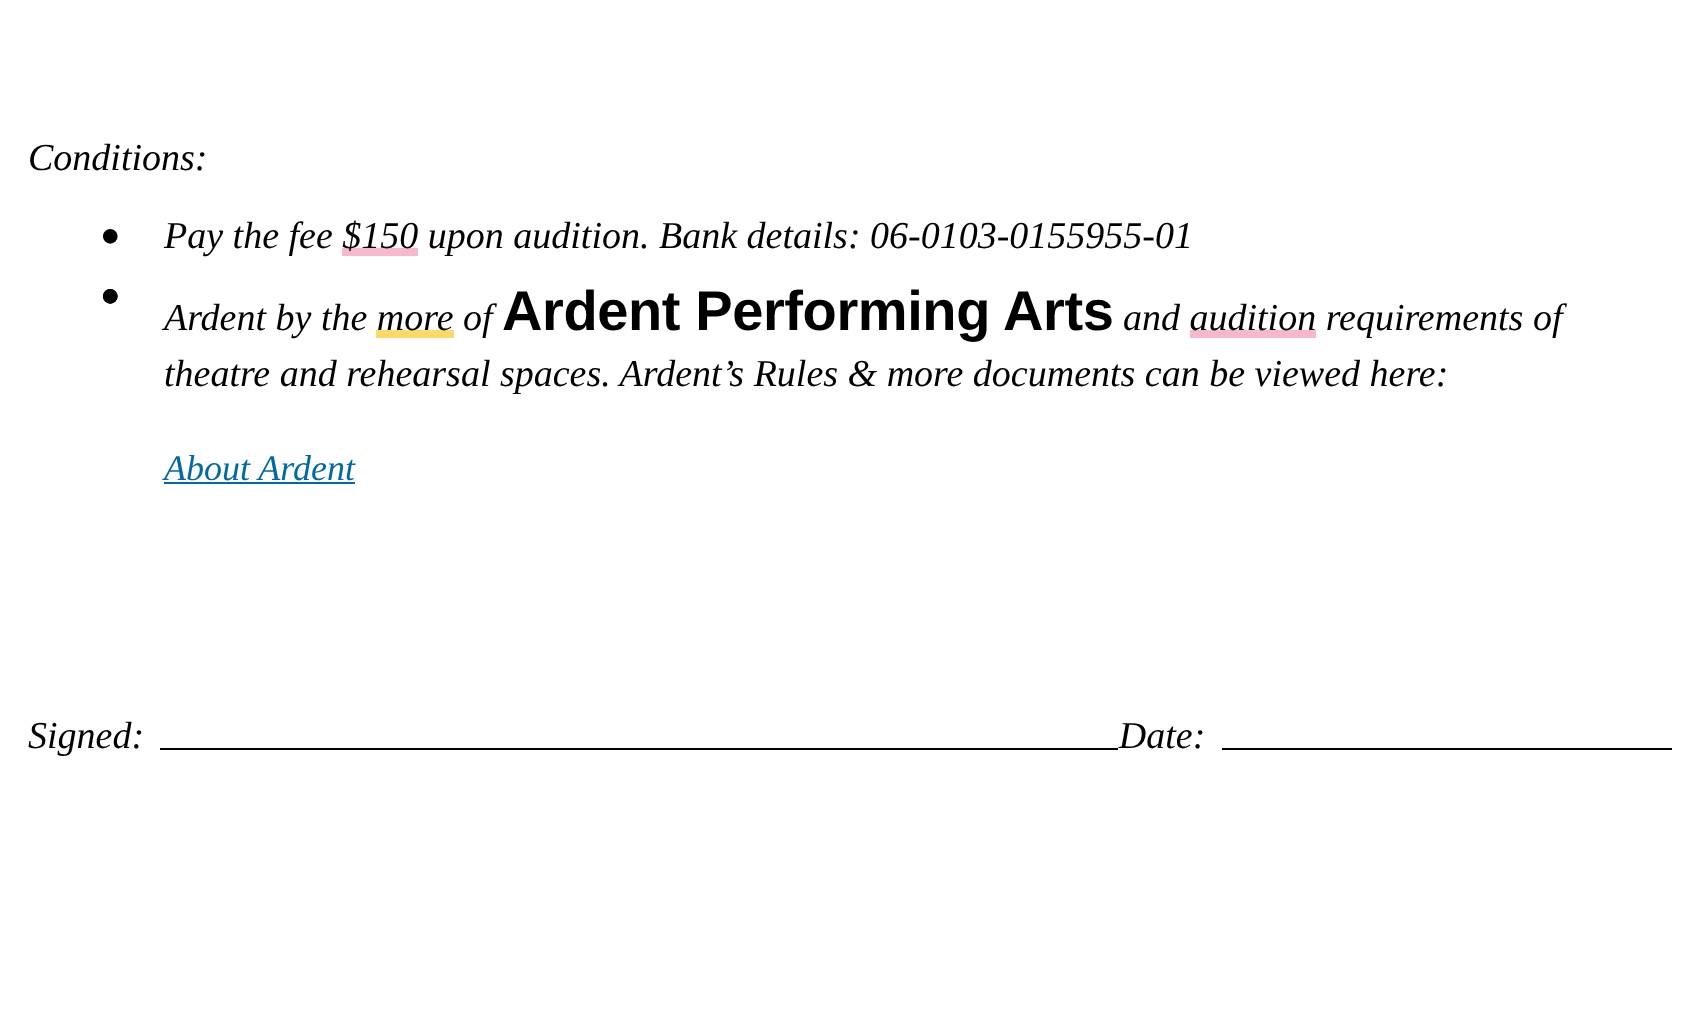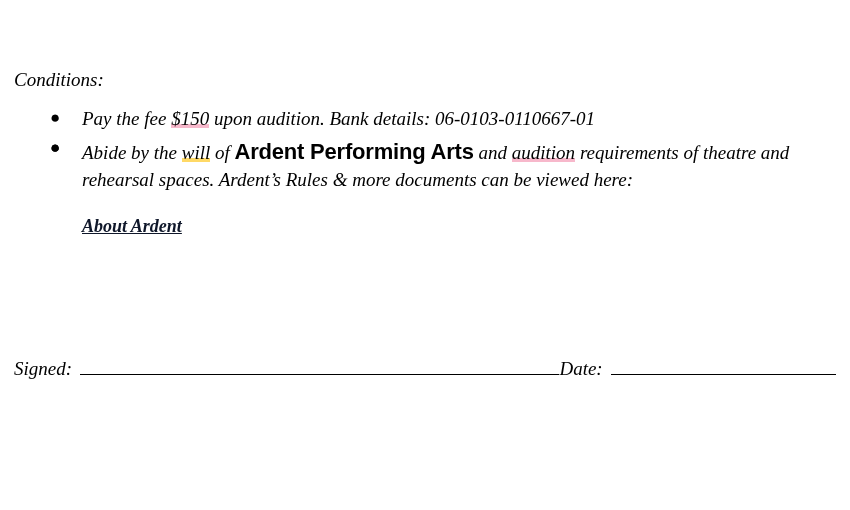--- a/index.html
+++ b/index.html
@@ -57,32 +57,32 @@
   .hl-yellow-under {
     background-image: linear-gradient(#ffd966, #ffd966);
     background-repeat: no-repeat;
     background-position: 0 96%;
     background-size: 100% 4px;
   }
   .brand {
     font-family: "Liberation Sans", sans-serif;
     font-style: normal;
     font-weight: bold;
-    font-size: 22px;
+    font-size: 28px;
     letter-spacing: -0.2px;
   }
   .link-row {
     padding-left: 68px;
     margin-top: 22px;
   }
   a.doc-link {
-    color: #0f172a;
+    color: #0369a1;
     text-decoration: underline;
     font-style: italic;
-    font-weight: bold;
+    font-weight: normal;
     font-size: 18px;
   }
   .signature-row {
     position: absolute;
     left: 14px;
     right: 14px;
     top: 358px;
     display: flex;
     align-items: center;
     font-style: italic;
@@ -111,30 +111,30 @@
 <body>
 
 <div class="page">
 
   <p class="heading">Conditions:</p>
 
   <ul class="conditions">
 
     <li>
       <span class="bullet">●</span>
-      <span><span>Pay the fee </span><span class="hl-pink-under">$150</span><span> upon audition.  Bank details: 06-0103-0110667-01</span></span>
+      <span><span>Pay the fee </span><span class="hl-pink-under">$150</span><span> upon audition.  Bank details: 06-0103-0155955-01</span></span>
     </li>
 
     <li>
       <span class="bullet">●</span>
     </li>
 
     <li>
       <span class="bullet">●</span>
-      <span><span>Abide by the </span><span class="hl-yellow-under">will</span><span> of </span><span class="brand">Ardent Performing Arts</span><span> and </span><span class="hl-pink-under">audition</span><span> requirements of theatre and rehearsal spaces. Ardent’s Rules &amp; more documents can be viewed here:</span></span>
+      <span><span>Ardent by the </span><span class="hl-yellow-under">more</span><span> of </span><span class="brand">Ardent Performing Arts</span><span> and </span><span class="hl-pink-under">audition</span><span> requirements of theatre and rehearsal spaces. Ardent’s Rules &amp; more documents can be viewed here:</span></span>
     </li>
 
   </ul>
 
   <div class="link-row">
     <a class="doc-link" href="#">About Ardent</a>
   </div>
 
   <div class="signature-row">
     <span class="sig-label">Signed:</span>

